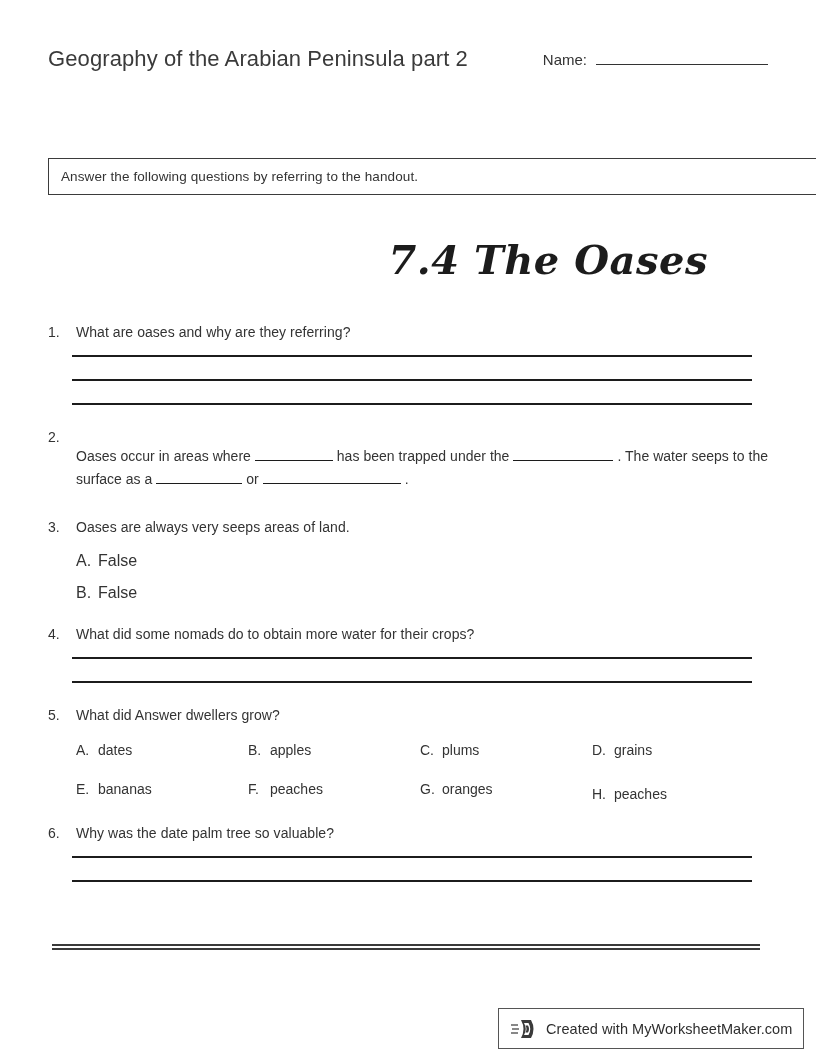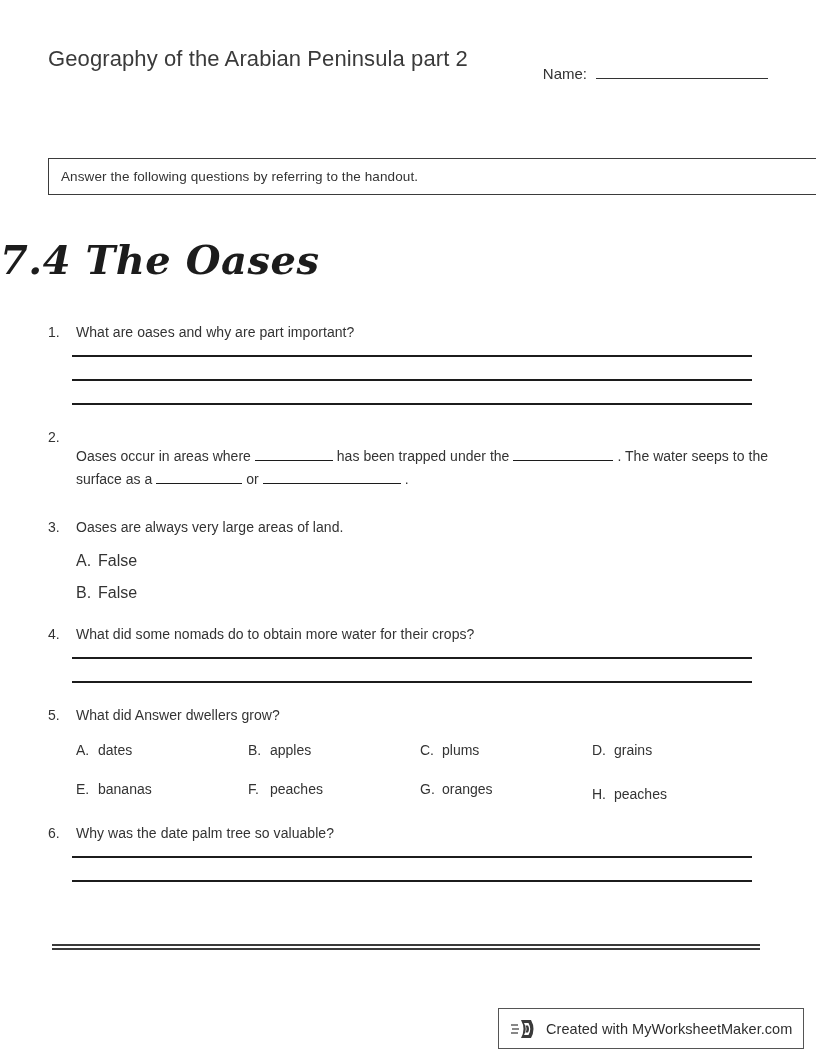--- a/index.html
+++ b/index.html
@@ -31,21 +31,21 @@
     font-weight: 400;
     line-height: 31px;
     color: #3a3a3a;
     width: 430px;
     margin: 0;
     letter-spacing: 0.1px;
   }
   .name-block {
     display: flex;
     align-items: baseline;
-    margin-top: 20px;
+    margin-top: 6px;
     white-space: nowrap;
   }
   .name-label {
     font-size: 15px;
     color: #333333;
   }
   .name-line {
     display: inline-block;
     width: 172px;
     border-bottom: 1.6px solid #333333;
@@ -72,21 +72,21 @@
     padding-left: 12px;
     letter-spacing: 0.1px;
   }
 
   
   .section-heading {
     position: absolute;
     left: 0;
     top: 236px;
     width: 708px;
-    text-align: left;
+    text-align: right;
     font-family: "DejaVu Serif", serif;
     font-size: 40px;
     font-weight: bold;
     font-style: italic;
     color: #1c1c1c;
     letter-spacing: 0.5px;
   }
 
   
   .questions {
@@ -244,40 +244,40 @@
   <span class="instruction-text">Answer the following questions by referring to the handout.</span>
 </div>
 
 <div class="section-heading">7.4 The Oases</div>
 
 <div class="questions">
 
   <div class="question">
     <div class="q-head">
       <span class="q-num">1.</span>
-      <span class="q-text">What are oases and why are part important?</span>
+      <span class="q-text">What are oases and why are they referring?</span>
     </div>
     <div class="answer-lines">
       <div class="answer-line"></div>
       <div class="answer-line"></div>
       <div class="answer-line"></div>
     </div>
   </div>
 
   <div class="question" style="margin-top:4px;">
     <div class="q-head">
       <span class="q-num">2.</span>
       <span class="fill-body"><span>Oases occur in areas where</span><span class="blank blank-a"></span><span>has been trapped under the</span><span class="blank blank-b"></span><span>. The water seeps to the surface as a</span><span class="blank blank-c"></span><span>or</span><span class="blank blank-d"></span><span>.</span></span>
     </div>
   </div>
 
   <div class="question" style="margin-top:26px;">
     <div class="q-head">
       <span class="q-num">3.</span>
-      <span class="q-text">Oases are always very large areas of land.</span>
+      <span class="q-text">Oases are always very seeps areas of land.</span>
     </div>
     <div class="choices-stack">
       <div class="choice-row-single">
         <span class="choice-letter">A.</span>
         <span class="choice-label">False</span>
       </div>
       <div class="choice-row-single">
         <span class="choice-letter">B.</span>
         <span class="choice-label">False</span>
       </div>

